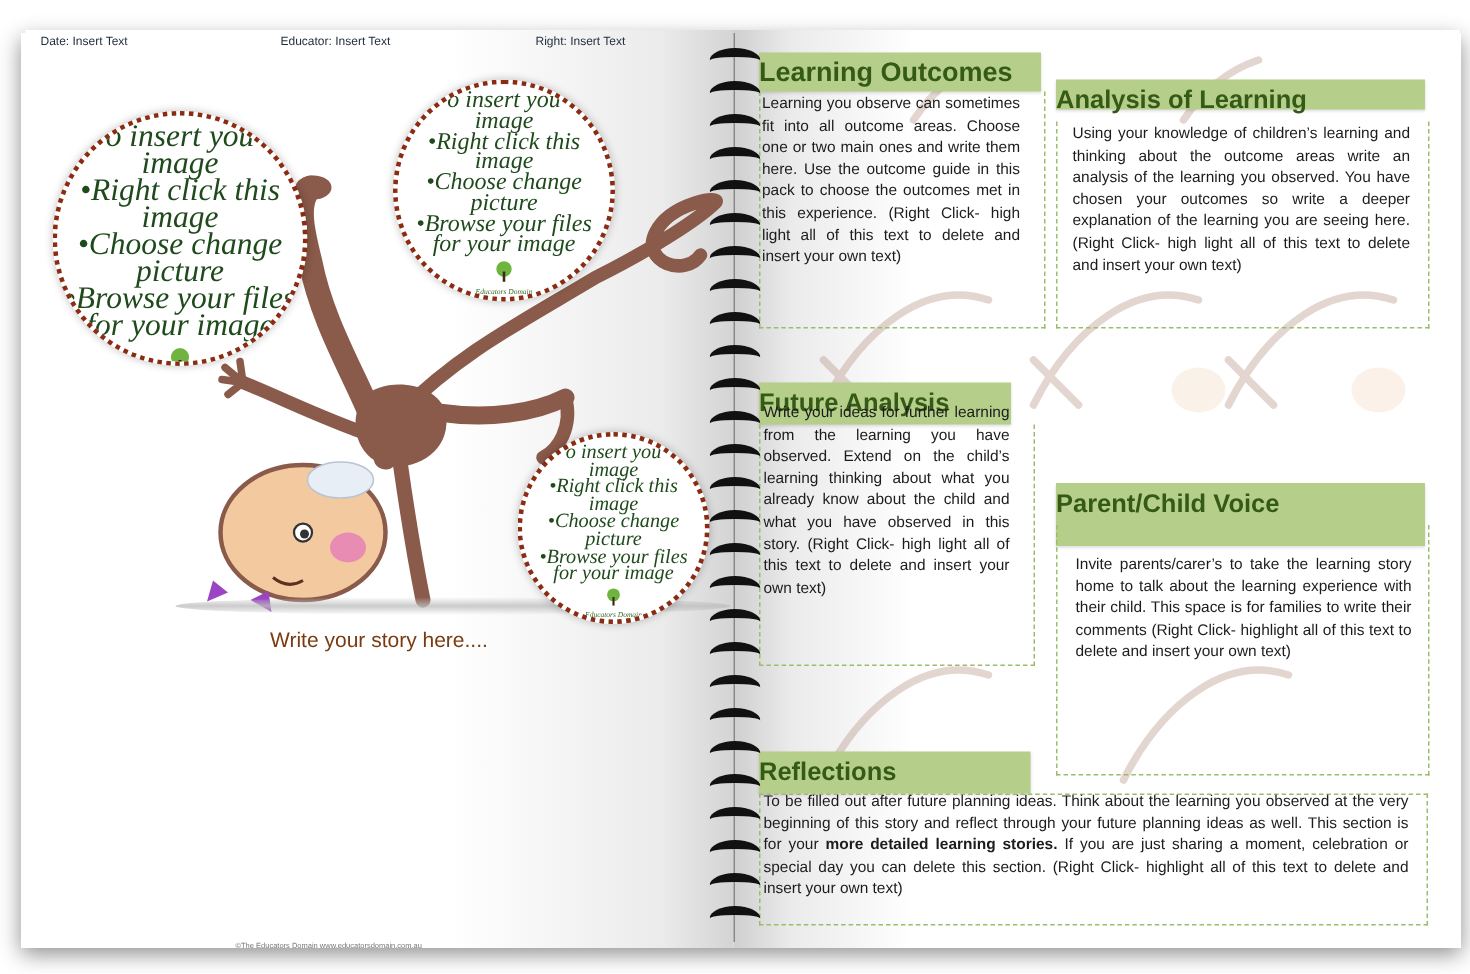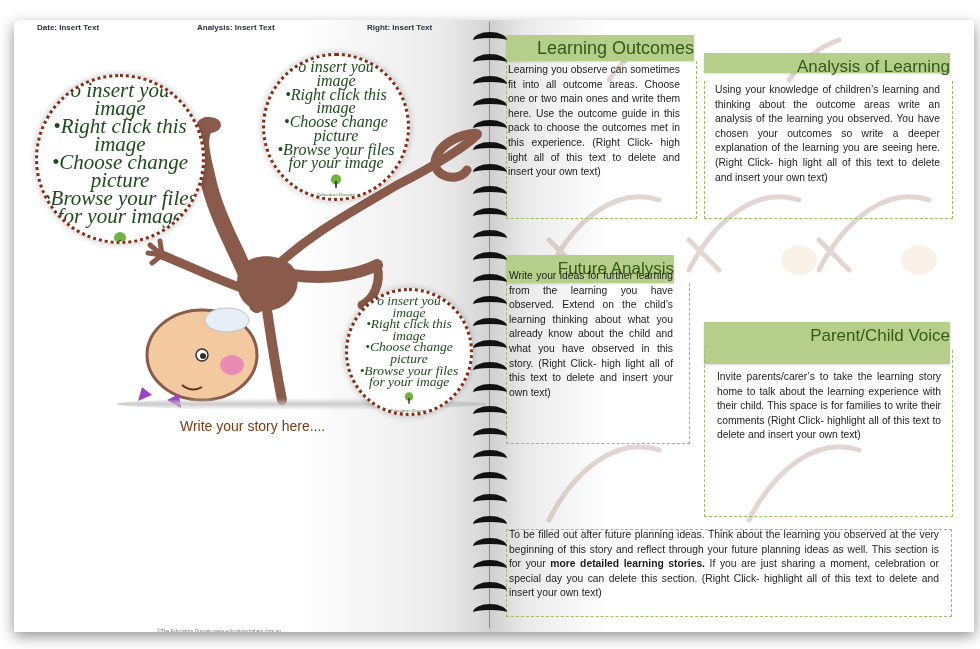--- a/index.html
+++ b/index.html
@@ -1,46 +1,46 @@
 <!DOCTYPE html>
 <html><head>
 <meta charset="utf-8">
 <style>
   html,body{margin:0;padding:0;}
   body{width:980px;height:649px;position:relative;overflow:hidden;background:#ffffff;font-family:"Liberation Sans",sans-serif;}
   .page-shadow{position:absolute;left:14px;top:22px;width:960px;height:610px;box-shadow:0 4px 14px rgba(0,0,0,0.45);}
   .page{position:absolute;top:20px;height:612px;overflow:hidden;}
   .page-left{left:17px;width:472px;background:linear-gradient(90deg,#ffffff 0%,#ffffff 60%,#ebebeb 90%,#d4d4d4 100%);}
   .page-right{left:489px;width:484px;background:linear-gradient(90deg,#cfcfcf 0%,#ebebeb 8%,#ffffff 25%,#ffffff 100%);}
-  .header-row{position:absolute;top:3px;left:20px;width:450px;height:14px;font-size:8px;font-weight:bold;color:#1f2b3b;}
+  .header-row{position:absolute;top:3px;left:10px;width:450px;height:14px;font-size:8px;font-weight:normal;color:#1f2b3b;}
   .header-row span{position:absolute;top:0;}
   .circle{position:absolute;border-radius:50%;background:#fff;border:3px dotted #8a2b12;box-shadow:0 0 6px rgba(0,0,0,0.25);text-align:center;color:#1f4a1c;font-family:"Liberation Serif",serif;overflow:hidden;font-style:italic;}
   .circle .ln{display:block;line-height:0.86;}
   .circle .logo{display:inline-block;margin-top:4px;}
   .circle .logo-text{display:block;font-size:5px;color:#3a6b2c;line-height:1;}
   .story-label{position:absolute;left:163px;top:398px;font-size:14px;color:#7a3b10;}
   .floor-shadow{position:absolute;left:100px;top:378px;width:370px;height:12px;background:linear-gradient(180deg,rgba(200,200,200,0.0),rgba(190,190,190,0.8),rgba(200,200,200,0));border-radius:50%;}
   .footer-left{position:absolute;left:140px;top:608px;font-size:5px;color:#777;}
   .spiral{position:absolute;left:470px;top:22px;width:40px;height:610px;}
   .coil{position:absolute;left:3px;width:34px;height:11px;border-top:6px solid #111;border-radius:50% 50% 0 0;}
   .spine{position:absolute;left:19px;top:0;width:1px;height:606px;background:#888;}
-  .section-title{position:absolute;background:#b5cf8a;color:#355a17;font-weight:normal;text-align:right;box-shadow:0 1px 2px rgba(0,0,0,0.15);}
+  .section-title{position:absolute;background:#b5cf8a;color:#355a17;font-weight:bold;text-align:left;box-shadow:0 1px 2px rgba(0,0,0,0.15);}
   .section-box{position:absolute;border:1.5px dashed #9bbd6a;border-top:none;}
   .section-text{position:absolute;font-size:10.3px;line-height:14.6px;color:#1c1c1c;text-align:justify;}
   .bg-monkey{position:absolute;opacity:0.35;}
 </style>
 </head>
 <body>
 
 <div class="page-shadow"></div>
 
 <div class="page page-left">
   <div class="header-row">
     <span style="left:0">Date: Insert Text</span>
-    <span style="left:160px">Analysis: Insert Text</span>
+    <span style="left:160px">Educator: Insert Text</span>
     <span style="left:330px">Right: Insert Text</span>
   </div>
 
   <svg style="position:absolute;left:90px;top:95px;" width="380" height="300" viewBox="0 0 380 300">
 
     <path d="M160 160 C 200 120, 240 100, 290 70 C 330 50, 360 30, 370 20 C 375 15, 340 20, 330 40 C 320 60, 350 70, 360 55" fill="none" stroke="#8a5a4a" stroke-width="9" stroke-linecap="round"></path>
 
     <path d="M150 190 C 140 150, 110 110, 100 60 C 95 40, 90 20, 100 10" fill="none" stroke="#8a5a4a" stroke-width="16" stroke-linecap="round"></path>
     <ellipse cx="102" cy="10" rx="12" ry="8" fill="#8a5a4a"></ellipse>
 
@@ -149,20 +149,21 @@
   <div class="section-text" style="left:226px;top:63px;width:225px;">Using your knowledge of children’s learning and thinking about the outcome areas write an analysis of the learning you observed. You have chosen your outcomes so write a deeper explanation of the learning you are seeing here. (Right Click- high light all of this text to delete and insert your own text)</div>
 
   <div class="section-title" style="left:17px;top:235px;width:168px;height:28px;line-height:28px;font-size:17px;">Future Analysis</div>
   <div class="section-box" style="left:17px;top:263px;width:182px;height:160px;"></div>
   <div class="section-text" style="left:20px;top:249px;width:164px;">Write your ideas for further learning from the learning you have observed. Extend on the child’s learning thinking about what you already know about the child and what you have observed in this story. (Right Click- high light all of this text to delete and insert your own text)</div>
 
   <div class="section-title" style="left:215px;top:302px;width:246px;height:42px;line-height:28px;font-size:17px;">Parent/Child Voice</div>
   <div class="section-box" style="left:215px;top:330px;width:247px;height:166px;"></div>
   <div class="section-text" style="left:228px;top:350px;width:224px;">Invite parents/carer’s to take the learning story home to talk about the learning experience with their child. This space is for families to write their comments (Right Click- highlight all of this text to delete and insert your own text)</div>
 
+  <div class="section-title" style="left:17px;top:481px;width:181px;height:28px;line-height:28px;font-size:17px;">Reflections</div>
   <div class="section-box" style="left:17px;top:509px;width:444px;height:86px;border-top:1.5px dashed #9bbd6a;"></div>
   <div class="section-text" style="left:20px;top:508px;width:430px;">
     <span>To be filled out after future planning ideas. Think about the learning you observed at the very beginning of this story and reflect through your future planning ideas as well. This section is for your </span><b>more detailed learning stories.</b><span> If you are just sharing a moment, celebration or special day you can delete this section. (Right Click- highlight all of this text to delete and insert your own text)</span>
   </div>
 </div>
 
 <div class="spiral">
   <div class="spine"></div>
   <div class="coil" style="top:10px"></div>
   <div class="coil" style="top:32px"></div>

